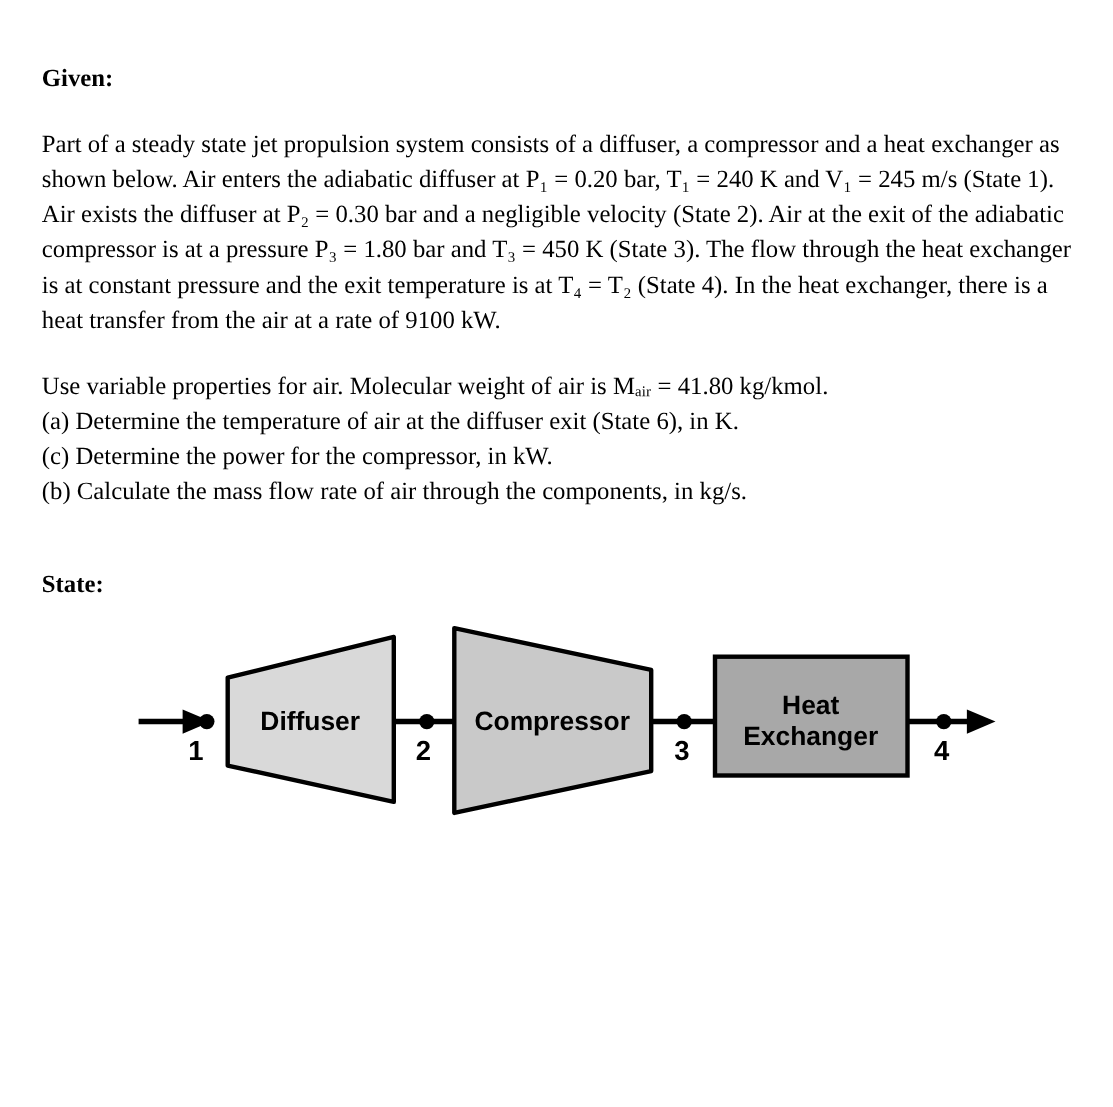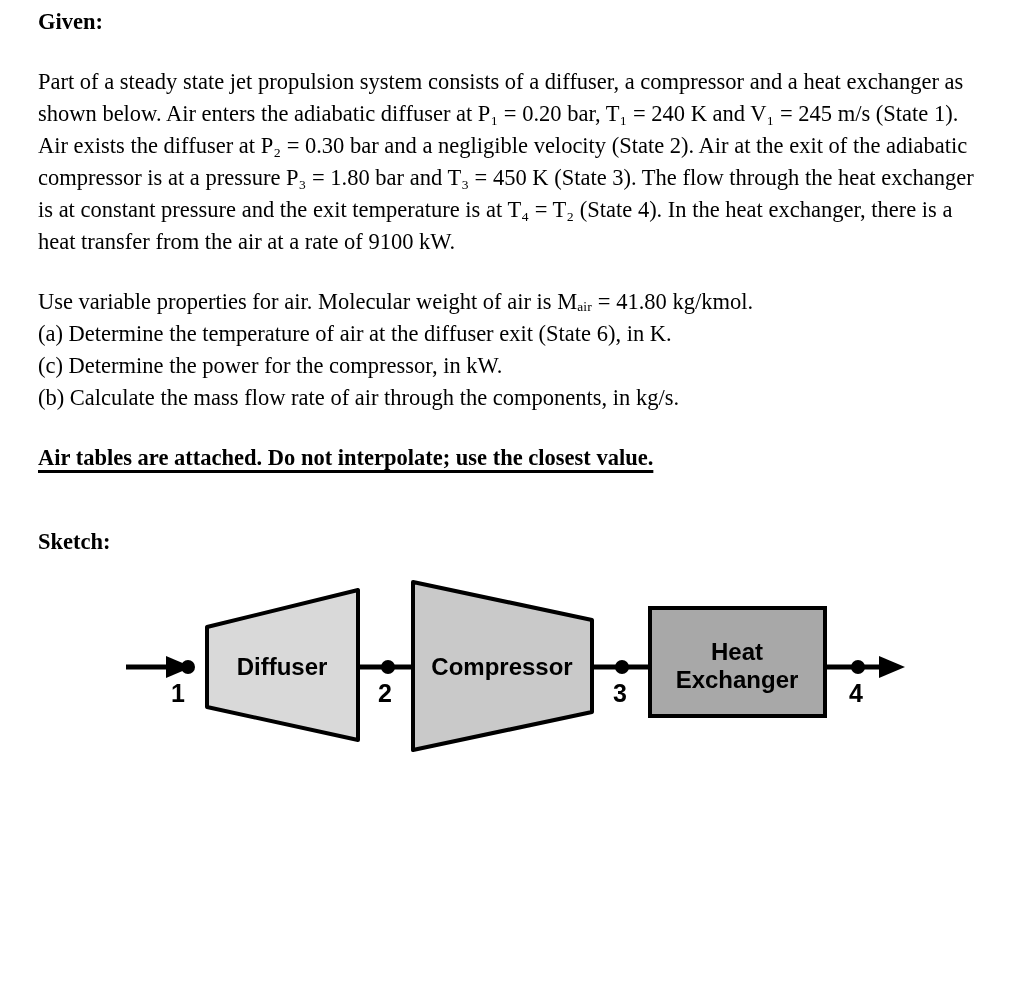--- a/index.html
+++ b/index.html
@@ -9,22 +9,23 @@
   }
   body {
     width: 1012px;
     height: 1006px;
     overflow: hidden;
     font-family: "Liberation Serif", serif;
     font-size: 22.5px;
     color: #000000;
   }
   .doc {
-    padding: 6px 28px 0 38px;
+    padding: 22px 28px 0 38px;
     line-height: 32px;
+    margin-top: 33px;
   }
   .heading {
     font-weight: bold;
     margin: 0;
   }
   .para {
     margin: 28px 0 0 0;
   }
   .find-block {
     margin: 0;
@@ -74,23 +75,22 @@
 
   <p class="para">Use variable properties for air.  Molecular weight of air is Mₐᵢᵣ = 41.80 kg/kmol.</p>
 
 
   <div class="find-block">
     <div class="find-item">(a) Determine the temperature of air at the diffuser exit (State 6), in K.</div>
     <div class="find-item">(c) Determine the power for the compressor, in kW.</div>
     <div class="find-item">(b) Calculate the mass flow rate of air through the components, in kg/s.</div>
   </div>
 
-  <p class="note-line"><span class="underline">Air tables are attached.  Do not interpolate; use the closest value.</span></p>
 
-  <p class="heading sketch-heading">Sketch:</p>
+  <p class="heading sketch-heading">State:</p>
 
   <div class="sketch-wrap">
     <svg viewBox="0 0 1012 215" width="1012" height="215" xmlns="http://www.w3.org/2000/svg">
 
       <line x1="126" y1="107" x2="185" y2="107" stroke="#000" stroke-width="5"></line>
       <line x1="358" y1="107" x2="413" y2="107" stroke="#000" stroke-width="5"></line>
       <line x1="592" y1="107" x2="650" y2="107" stroke="#000" stroke-width="5"></line>
       <line x1="825" y1="107" x2="898" y2="107" stroke="#000" stroke-width="5"></line>
 
       <polygon points="166,96 192,107 166,118" fill="#000"></polygon>

